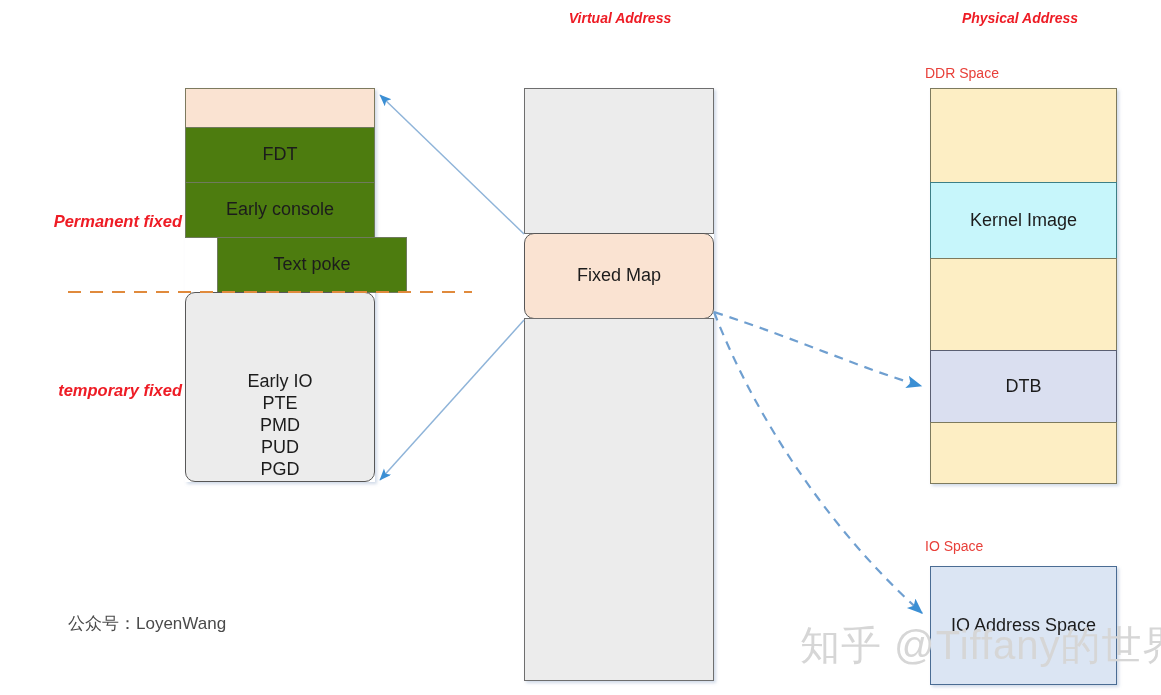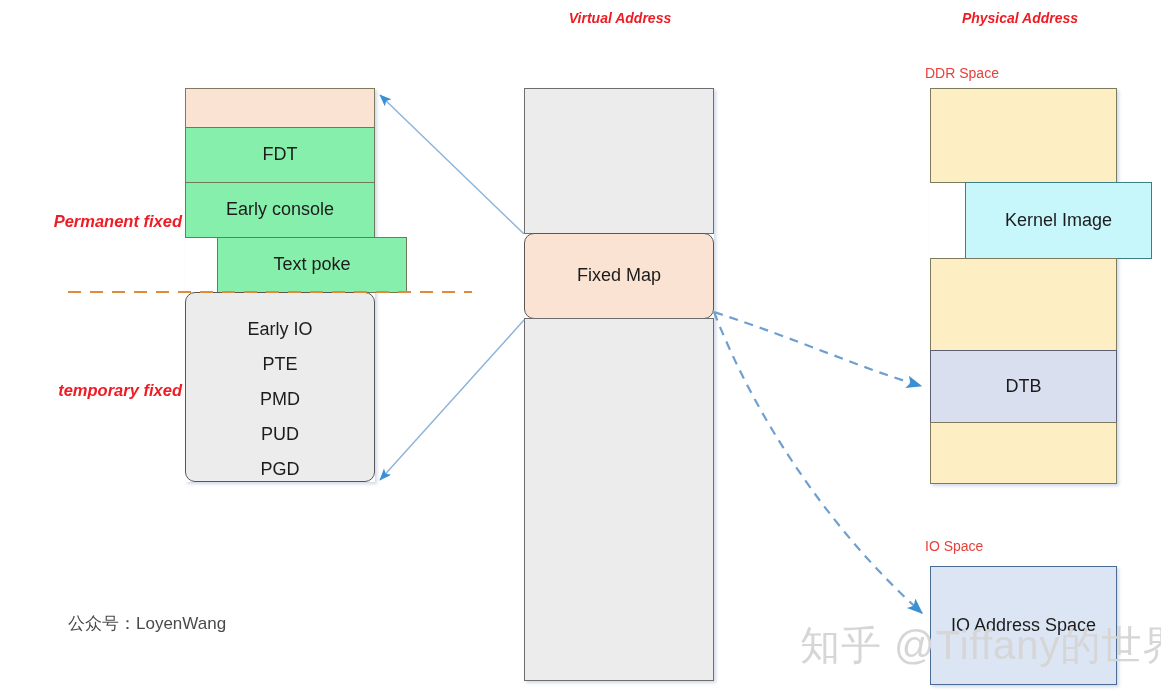--- a/index.html
+++ b/index.html
@@ -54,21 +54,21 @@
     justify-content: center;
     font-size: 18px;
     color: #1c1c1c;
     line-height: 1.22;
     text-align: center;
   }
   .outer-shadow {
     box-shadow: 2px 2px 3px rgba(120,150,190,.35);
   }
   .fill-peach  { background: #fae3d2; }
-  .fill-green  { background: #86efac; }
+  .fill-green  { background: #4d7c0f; }
   .fill-gray   { background: #ececec; }
   .fill-yellow { background: #fdeec4; }
   .fill-cyan   { background: #c7f6fb; }
   .fill-lav    { background: #dadff0; }
   .fill-blue   { background: #dbe5f3; }
 
   .b-green  { border-color: #6f7a5d; }
   .b-gray   { border-color: #6e6e6e; }
   .b-dark   { border-color: #575757; border-radius: 10px; }
   .b-olive  { border-color: #7d7a5e; }
@@ -119,21 +119,21 @@
   <div class="abs outer-shadow" style="left:185px; top:88px; width:190px; height:394px;">
 
     <div class="box fill-peach b-olive abs" style="left:0px; top:0px; width:190px; height:40px;"></div>
 
     <div class="box fill-green b-green abs" style="left:0px; top:39px; width:190px; height:56px;">FDT</div>
 
     <div class="box fill-green b-green abs" style="left:0px; top:94px; width:190px; height:56px;">Early console</div>
 
     <div class="box fill-green b-green abs" style="left:0px; top:149px; width:190px; height:56px;margin-left:32px;">Text poke</div>
 
-    <div class="box fill-gray b-dark multi abs" style="left:0px; top:204px; width:190px; height:190px; justify-content:space-between; padding-top:26px;">
+    <div class="box fill-gray b-dark multi abs" style="left:0px; top:204px; width:190px; height:190px; justify-content:flex-end; padding-top:42px;">
       <span>Early IO</span>
       <span>PTE</span>
       <span>PMD</span>
       <span>PUD</span>
       <span>PGD</span>
     </div>
   </div>
 
   <div class="abs outer-shadow" style="left:524px; top:88px; width:190px; height:593px;">
 
@@ -141,21 +141,21 @@
 
     <div class="box fill-peach b-dark abs" style="left:0px; top:145px; width:190px; height:86px;">Fixed Map</div>
 
     <div class="box fill-gray b-gray abs" style="left:0px; top:230px; width:190px; height:363px;"></div>
   </div>
 
   <div class="abs outer-shadow" style="left:930px; top:88px; width:187px; height:396px;">
 
     <div class="box fill-yellow b-olive abs" style="left:0px; top:0px; width:187px; height:95px;"></div>
 
-    <div class="box fill-cyan b-cyan abs" style="left:0px; top:94px; width:187px; height:77px;margin-left:35px;">Kernel Image</div>
+    <div class="box fill-cyan b-cyan abs" style="left:0px; top:94px; width:187px; height:77px;">Kernel Image</div>
 
     <div class="box fill-yellow b-olive abs" style="left:0px; top:170px; width:187px; height:93px;"></div>
 
     <div class="box fill-lav b-lav abs" style="left:0px; top:262px; width:187px; height:73px;">DTB</div>
 
     <div class="box fill-yellow b-olive abs" style="left:0px; top:334px; width:187px; height:62px;"></div>
   </div>
 
   <div class="box fill-blue b-blue abs outer-shadow" style="left:930px; top:566px; width:187px; height:119px;">IO Address Space</div>
 

